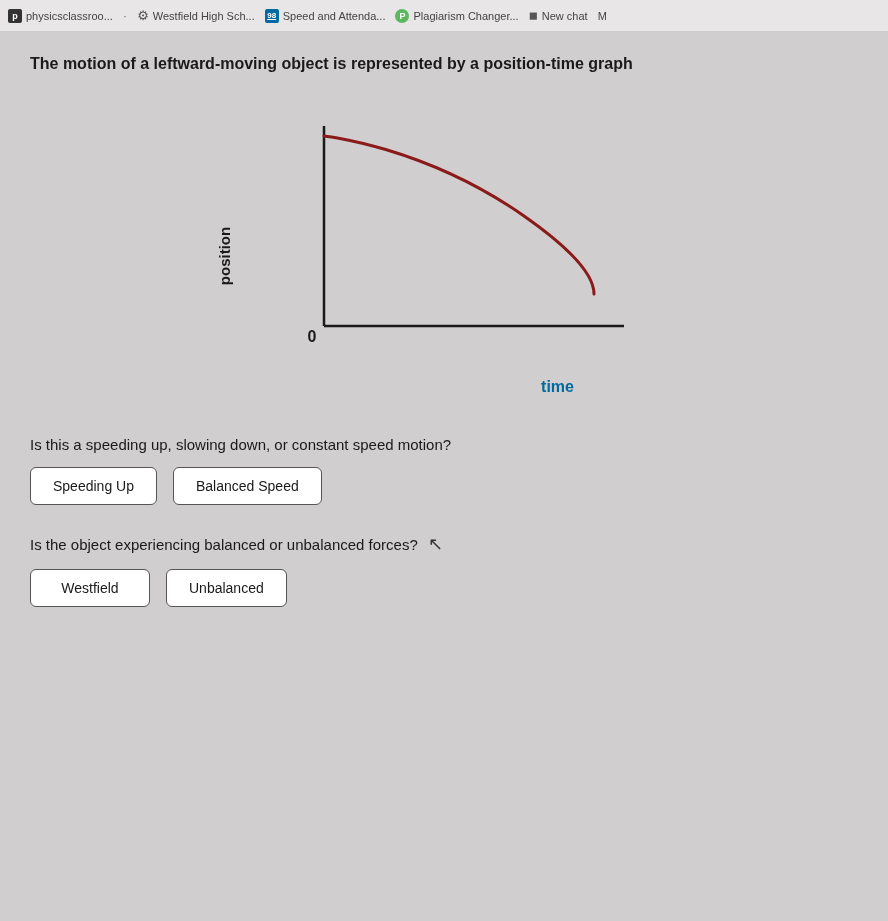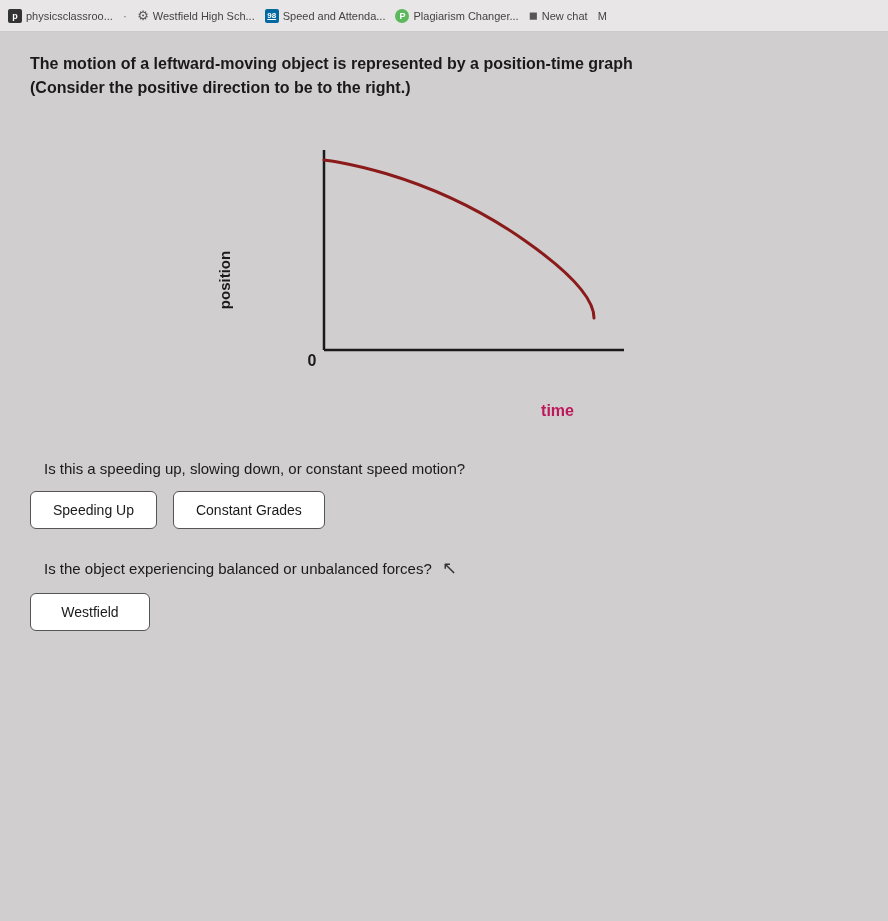--- a/index.html
+++ b/index.html
@@ -98,33 +98,32 @@
       height: 260px;
     }
 
     
     .x-label {
       position: absolute;
       bottom: 0px;
       right: 80px;
       font-size: 16px;
       font-weight: bold;
-      color: #be185d;
+      color: #0369a1;
     }
 
     
     .question-section {
       margin: 16px 0;
     }
 
     .question-label {
       font-size: 15px;
       color: #1a1a1a;
       margin-bottom: 14px;
-      margin-left: 14px;
     }
 
     .button-row {
       display: flex;
       gap: 16px;
       align-items: center;
       flex-wrap: wrap;
     }
 
     .answer-button {
@@ -180,21 +179,20 @@
 
   <div class="browser-tab">
     <span>M</span>
   </div>
 </div>
 
 <div class="main-content">
 
   <div class="question-text">
     <span>The motion of a leftward-moving object is represented by a position-time graph</span><br>
-    <span>(Consider the positive direction to be to the right.)</span>
   </div>
 
   <div class="graph-container">
     <div class="graph-wrapper">
 
       <div class="y-label">position</div>
 
       <svg class="graph-svg" viewBox="0 0 380 260" xmlns="http://www.w3.org/2000/svg">
 
         <line x1="60" y1="10" x2="60" y2="210" stroke="#1a1a1a" stroke-width="2.5"></line>
@@ -208,27 +206,28 @@
 
       <div class="x-label">time</div>
 
     </div>
   </div>
 
   <div class="question-section">
     <div class="question-label">Is this a speeding up, slowing down, or constant speed motion?</div>
     <div class="button-row">
       <button class="answer-button">Speeding Up</button>
-      <button class="answer-button">Constant Grades</button>
+      <button class="answer-button">Balanced Speed</button>
     </div>
   </div>
 
   <div class="question-section" style="margin-top: 28px;">
     <div class="question-label">
       <span>Is the object experiencing balanced or unbalanced forces?</span>
       <span class="cursor-arrow">↖</span>
     </div>
     <div class="button-row">
       <button class="answer-button">Westfield</button>
+      <button class="answer-button">Unbalanced</button>
     </div>
   </div>
 
 </div>
 
 </body></html>

